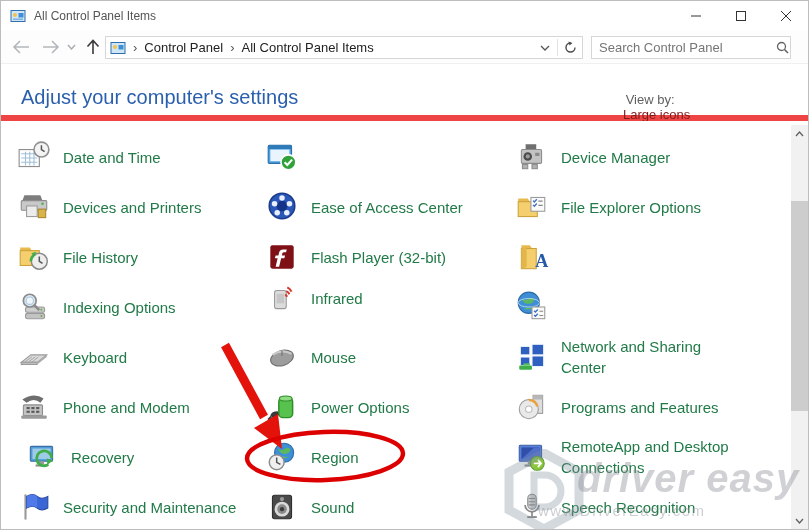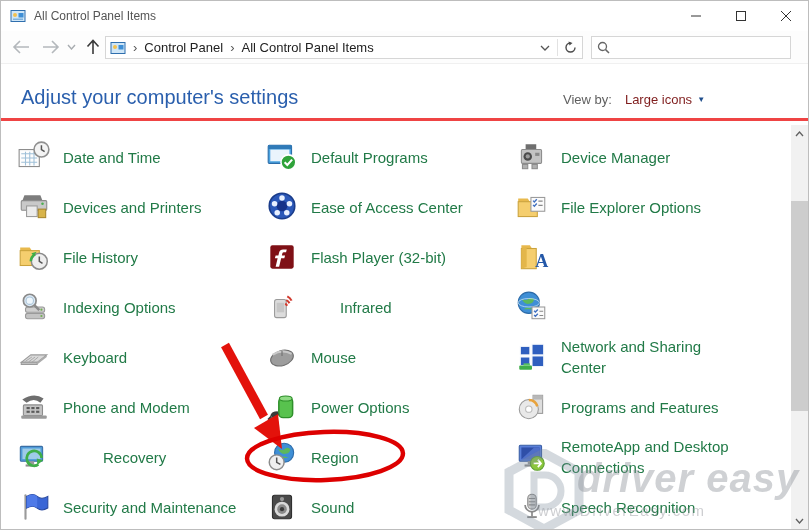--- a/index.html
+++ b/index.html
@@ -22,23 +22,23 @@
   .crumb-sep { color:#555; font-size:13px; padding:0 7px; }
   .crumb { font-size:13px; color:#222; white-space:nowrap; }
   .addr .spacer { flex:1; }
   .addr .vbar { width:1px; height:17px; background:#e2e2e2; }
   .addrbtn { width:24px; height:21px; display:flex; align-items:center; justify-content:center; }
   .searchbox { position:absolute; left:590px; top:5px; width:200px; height:23px; border:1px solid #d6d6d6; background:#fff; display:flex; align-items:center; }
   .searchbox input { flex:1; border:none; outline:none; font-size:13px; color:#757575; padding-left:7px; font-family:"Liberation Sans",sans-serif; background:transparent; }
   .searchbox .mag { width:22px; display:flex; justify-content:center; }
 
   
-  .pageheader { position:absolute; left:0; top:63px; width:100%; height:57px; border-bottom:3px solid #ef4444; background:#fff; }
+  .pageheader { position:absolute; left:0; top:63px; width:100%; height:57px; border-bottom:6px solid #ef4444; background:#fff; }
   .pageheader h1 { position:absolute; left:20px; top:22px; font-size:20px; font-weight:400; color:#2a5fad; }
-  .viewby { position:absolute; left:562px; top:28px; font-size:13px; color:#5f5f5f; display:flex; align-items:center; }
+  .viewby { position:absolute; left:609px; top:28px; font-size:13px; color:#5f5f5f; display:flex; align-items:center;flex-direction:column; }
   .viewby .vblink { color:#7f1d1d; margin-left:13px; cursor:default; }
   .viewby .tri { color:#1f4e8c; font-size:8px; margin-left:5px; }
 
   
   .content { position:absolute; left:0; top:120px; width:100%; height:410px; background:#fff; }
   .item { position:absolute; width:240px; height:50px; display:flex; align-items:center; }
   .item .ico { width:34px; height:34px; flex:0 0 auto; }
   .item .lbl { margin-left:12px; font-size:15px; color:#217a47; line-height:21px; }
 
   
@@ -133,20 +133,21 @@
       <span class="vbar"></span>
       <span class="addrbtn">
         <svg width="13" height="13" viewBox="0 0 13 13">
             <path d="M11 6.5 A4.5 4.5 0 1 1 6.5 2" fill="none" stroke="#4a4a4a" stroke-width="1.4"></path>
             <path d="M4.5 0.5 L8.5 2 L5.5 4.5 Z" fill="#4a4a4a"></path>
           </svg>
       </span>
     </div>
 
     <div class="searchbox">
+      <input placeholder="Search Control Panel" style="">
       <span class="mag">
         <svg width="13" height="13" viewBox="0 0 13 13">
             <circle cx="5.5" cy="5.5" r="4" fill="none" stroke="#666" stroke-width="1.3"></circle>
             <line x1="8.6" y1="8.6" x2="12" y2="12" stroke="#666" stroke-width="1.5"></line>
           </svg>
       </span>
     </div>
   </div>
 
   <div class="pageheader">
@@ -169,21 +170,20 @@
         <span class="lbl" style="width: 190px;">Date and Time</span>
       </div>
       <div class="item" style="left: 264px; top: 11px;">
         <span class="ico"><svg width="34" height="34" viewBox="0 0 32 32">
             <rect x="3" y="5" width="22" height="17" rx="1" fill="#4aa3e0" stroke="#2c6ca8"></rect>
             <rect x="5" y="9" width="18" height="11" fill="#eaf4fc"></rect>
             <rect x="3" y="5" width="22" height="3.5" fill="#2f7ab8"></rect>
             <circle cx="22" cy="21" r="7" fill="#2fa33a" stroke="#fff" stroke-width="1.5"></circle>
             <path d="M18.5 21 L21 23.5 L25.5 18.5" fill="none" stroke="#fff" stroke-width="2"></path>
           </svg></span>
-        <span class="lbl" style="width: 190px;">Default Programs</span>
       </div>
       <div class="item" style="left: 514px; top: 11px;">
         <span class="ico"><svg width="34" height="34" viewBox="0 0 32 32">
             <rect x="10" y="4" width="10" height="6" fill="#6f6f6f"></rect>
             <rect x="6" y="9" width="19" height="13" rx="1" fill="#c3c3c3" stroke="#8c8c8c"></rect>
             <circle cx="12" cy="15.5" r="4" fill="#4a4a4a"></circle>
             <circle cx="12" cy="15.5" r="2" fill="#9a9a9a"></circle>
             <rect x="19" y="12" width="4" height="3" fill="#8a8a8a"></rect>
             <rect x="7" y="23" width="5" height="4" fill="#b0b0b0" stroke="#8c8c8c"></rect>
             <rect x="16" y="23" width="5" height="4" fill="#b0b0b0" stroke="#8c8c8c"></rect>
@@ -255,21 +255,21 @@
             <rect x="8" y="16" width="18" height="5" rx="2" fill="#cfcfcf" stroke="#9a9a9a"></rect>
             <rect x="8" y="22" width="18" height="5" rx="2" fill="#c3c3c3" stroke="#9a9a9a"></rect>
             <circle cx="23" cy="18.5" r="1" fill="#6fae4f"></circle>
             <circle cx="23" cy="24.5" r="1" fill="#6fae4f"></circle>
             <circle cx="12" cy="10" r="6" fill="#dcE9f5" stroke="#8a8a8a" stroke-width="1.6"></circle>
             <circle cx="12" cy="10" r="3.5" fill="#eef6fc" stroke="#aac4d8"></circle>
             <line x1="16" y1="14" x2="21" y2="19" stroke="#8a8a8a" stroke-width="2.4"></line>
           </svg></span>
         <span class="lbl" style="width: 190px;">Indexing Options</span>
       </div>
-      <div class="item" style="left: 264px; top: 161px; gap: 29px;">
+      <div class="item" style="left: 264px; top: 152px;">
         <span class="ico"><svg width="34" height="34" viewBox="0 0 32 32">
             <rect x="9" y="9" width="11" height="17" rx="2" fill="#dcdcdc" stroke="#9a9a9a"></rect>
             <rect x="11" y="12" width="7" height="9" fill="#c6c6c6"></rect>
             <path d="M21 6 a9 9 0 0 1 4 4 M20 9.5 a6 6 0 0 1 3 3 M19 13 a3.5 3.5 0 0 1 1.8 1.8" fill="none" stroke="#d23b2f" stroke-width="2"></path>
           </svg></span>
         <span class="lbl" style="width: 190px;">Infrared</span>
       </div>
       <div class="item" style="left: 514px; top: 161px;">
         <span class="ico"><svg width="34" height="34" viewBox="0 0 32 32">
             <circle cx="13" cy="12" r="10" fill="#3f8fd6" stroke="#2b6aa8"></circle>
@@ -339,21 +339,21 @@
       <div class="item" style="left: 514px; top: 261px;">
         <span class="ico"><svg width="34" height="34" viewBox="0 0 32 32">
             <rect x="17" y="5" width="9" height="17" fill="#dedede" stroke="#9a9a9a"></rect>
             <rect x="17" y="5" width="9" height="4" fill="#b8b8b8"></rect>
             <circle cx="13" cy="18" r="9" fill="#e9e9e9" stroke="#9a9a9a"></circle>
             <circle cx="13" cy="18" r="3" fill="#fff" stroke="#bbb"></circle>
             <path d="M13 9.5 a8.5 8.5 0 0 1 8 6" fill="none" stroke="#e8a33d" stroke-width="2.4"></path>
           </svg></span>
         <span class="lbl" style="width: 172px;">Programs and Features</span>
       </div>
-      <div class="item" style="left: 14px; top: 311px; gap: 42px;">
+      <div class="item" style="left: 24px; top: 311px;">
         <span class="ico"><svg width="34" height="34" viewBox="0 0 32 32">
             <rect x="5" y="6" width="21" height="14" rx="1" fill="#4f9bd8" stroke="#3a6ea5"></rect>
             <rect x="7" y="8" width="17" height="10" fill="#9fcbe8"></rect>
             <rect x="13" y="20" width="5" height="3" fill="#9a9a9a"></rect>
             <rect x="10" y="23" width="11" height="2" fill="#8c8c8c"></rect>
             <path d="M25 17 a7 7 0 1 0-3 6" fill="none" stroke="#3fae49" stroke-width="2.6"></path>
             <path d="M26.5 19 L21 23.5 L20.5 17.5 Z" fill="#3fae49"></path>
           </svg></span>
         <span class="lbl" style="width: 190px;">Recovery</span>
       </div>

